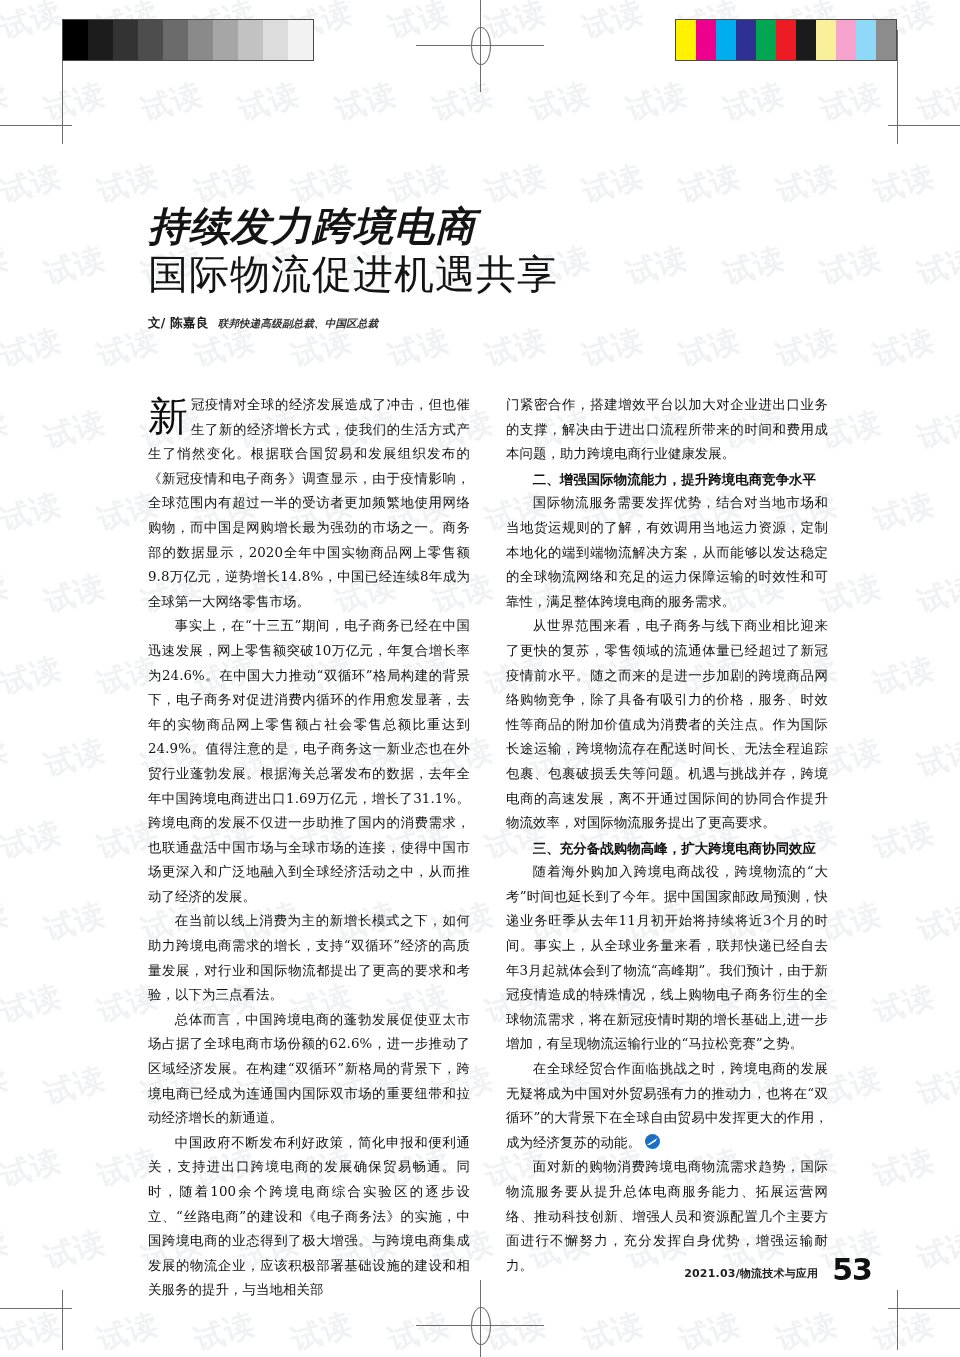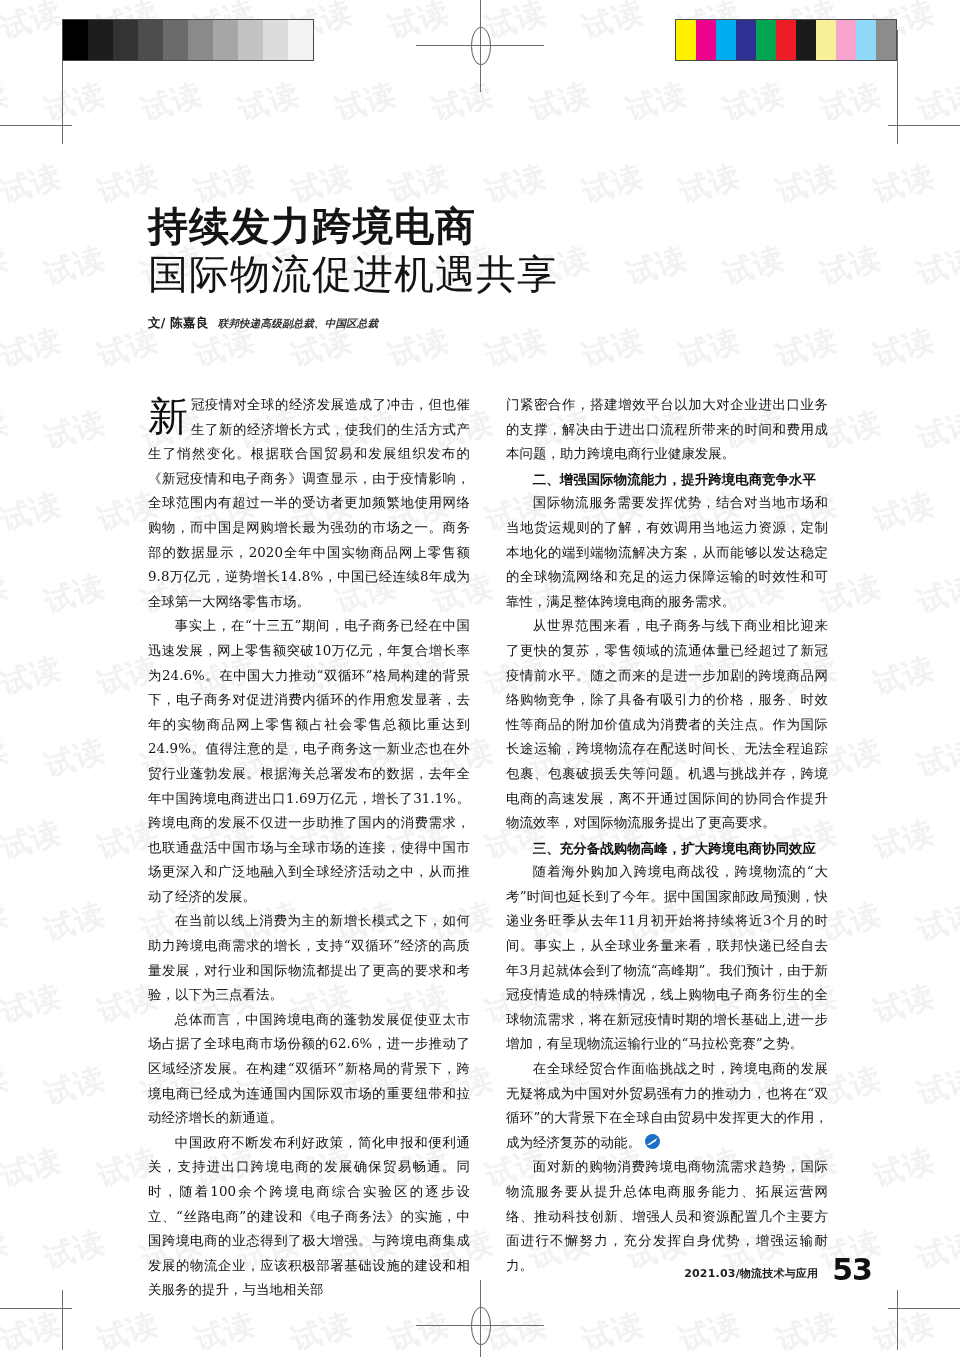--- a/index.html
+++ b/index.html
@@ -111,21 +111,21 @@
     width: 620px;
   }
   .headline {
     font-family: "DejaVu Sans", "Liberation Sans", sans-serif;
     font-size: 40px;
     line-height: 48px;
     color: #141414;
     letter-spacing: 1px;
     margin: 0;
   }
-  .headline.l1 { font-weight: 700; }
+  .headline.l1 { font-weight: 700; font-style: italic; }
   .headline.l2 { font-weight: 400; }
   #byline {
     margin-top: 17px;
     font-family: "DejaVu Sans", "Liberation Sans", sans-serif;
     font-size: 12.5px;
     color: #1b1b1b;
     display: flex;
     align-items: baseline;
     gap: 9px;
   }

